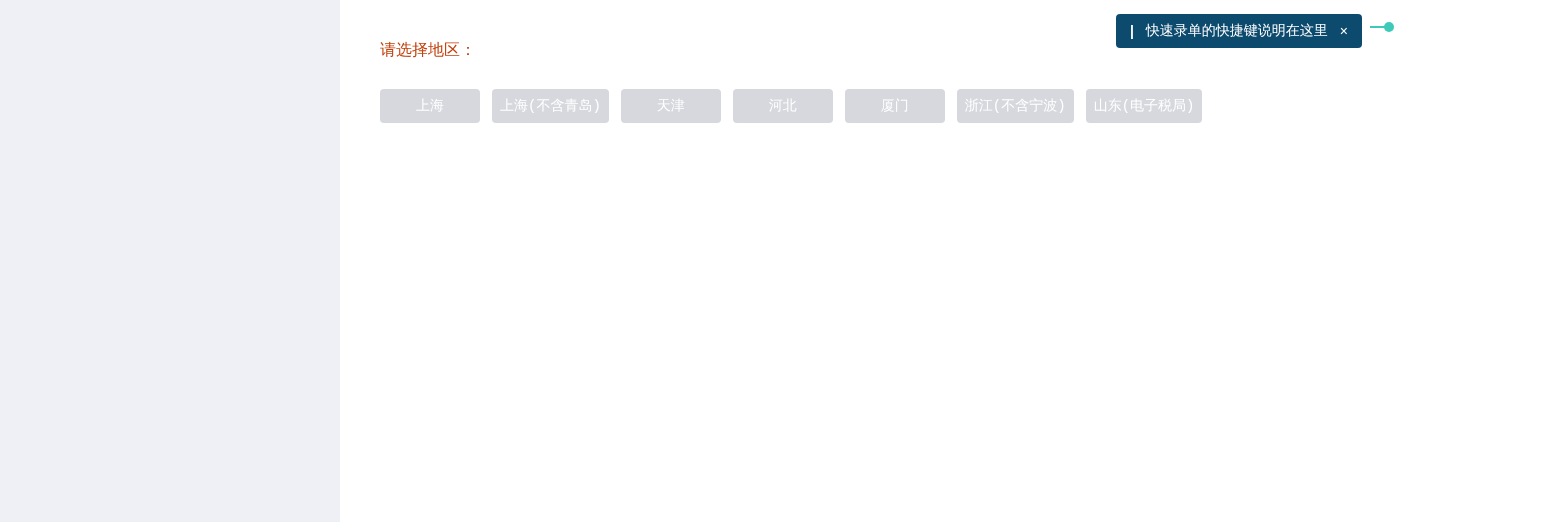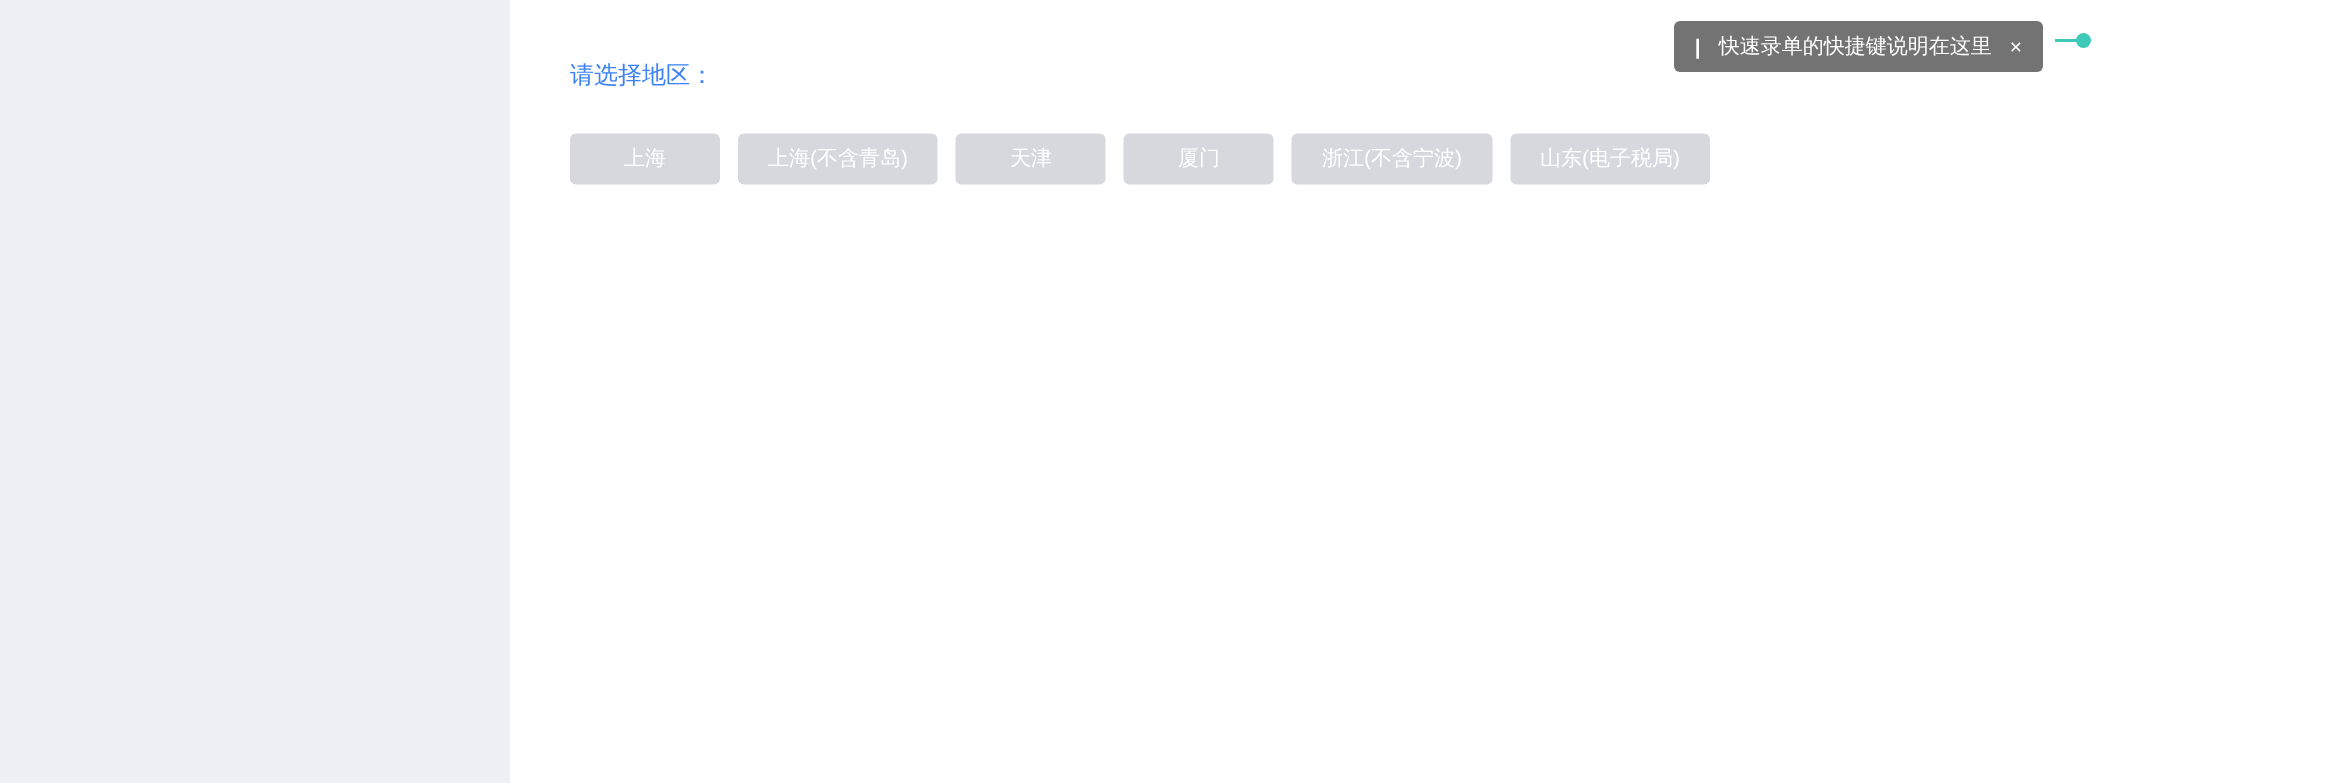--- a/index.html
+++ b/index.html
@@ -31,50 +31,50 @@
       left: 340px;
       top: 0;
       right: 0;
       bottom: 0;
       background: #ffffff;
       padding: 40px 40px;
     }
 
     .page-title {
       font-size: 16px;
-      color: #3b82f6;
+      color: #c2410c;
       font-weight: normal;
       margin-bottom: 28px;
     }
 
     .region-buttons {
       display: flex;
       flex-wrap: wrap;
       gap: 12px;
     }
 
     .region-btn {
       background: #d6d8de;
       border: none;
       border-radius: 4px;
-      padding: 8px 20px;
+      padding: 8px 8px;
       color: #fff;
       font-size: 14px;
       cursor: pointer;
       min-width: 100px;
       text-align: center;
-      font-family: Liberation Sans, sans-serif;
+      font-family: Liberation Mono, monospace;
     }
 
     
     .tooltip-bar {
       position: absolute;
       top: 14px;
       right: 200px;
-      background: #737373;
+      background: #0c4a6e;
       color: #fff;
       font-size: 14px;
       padding: 8px 14px;
       border-radius: 4px;
       display: flex;
       align-items: center;
       gap: 8px;
       white-space: nowrap;
     }
 
@@ -118,20 +118,21 @@
 </div>
 
 <div class="main-content">
 
   <div class="page-title">请选择地区：</div>
 
   <div class="region-buttons">
   <button class="region-btn">上海</button>
       <button class="region-btn">上海(不含青岛)</button>
       <button class="region-btn">天津</button>
+      <button class="region-btn">河北</button>
       <button class="region-btn">厦门</button>
       <button class="region-btn">浙江(不含宁波)</button>
       <button class="region-btn">山东(电子税局)</button>
     </div>
 </div>
 
 <div class="tooltip-bar">
   <span>快速录单的快捷键说明在这里</span>
   <span class="tooltip-close">×</span>
 </div>

